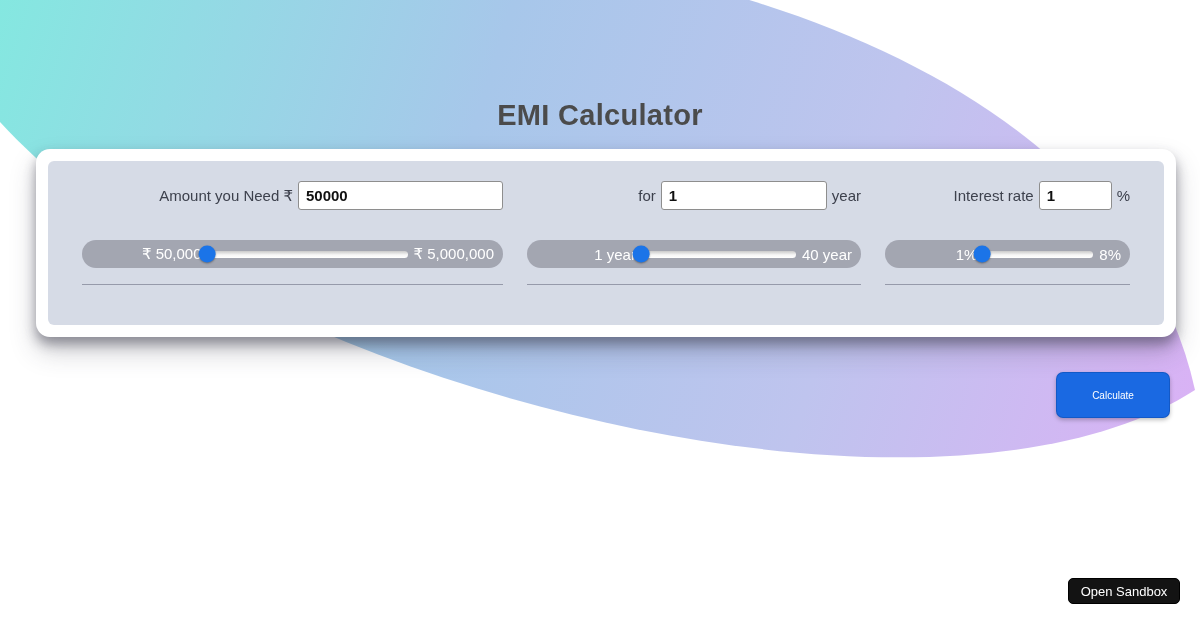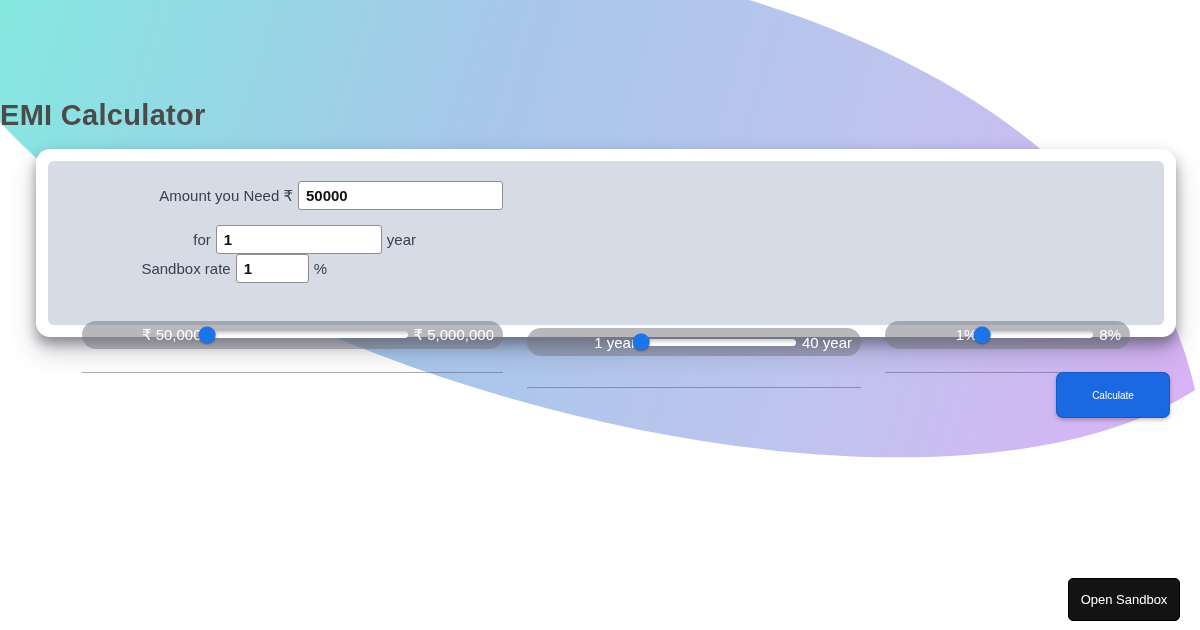--- a/index.html
+++ b/index.html
@@ -5,42 +5,42 @@
   html,body{margin:0;padding:0;}
   body{
     width:1200px;height:630px;position:relative;overflow:hidden;
     background:#ffffff;
     font-family:"Liberation Sans","DejaVu Sans",sans-serif;
   }
   .bg-svg{position:absolute;left:0;top:0;width:1200px;height:630px;z-index:0;}
 
   .page-title{
     position:absolute;left:0;top:80px;width:100%;
-    text-align:left;font-size:29px;color:#4b4b4b;z-index:2;
+    text-align:center;font-size:29px;color:#4b4b4b;z-index:2;
     letter-spacing:0.3px;
   }
 
   
   .card{
     position:absolute;left:36px;top:149px;width:1140px;height:188px;
     background:#ffffff;border-radius:14px;z-index:2;
     box-shadow:0 7px 12px rgba(55,55,70,0.45), 0 14px 26px rgba(55,55,70,0.25);
   }
   .panel{
     position:absolute;left:12px;top:12px;right:12px;bottom:12px;
     background:rgba(146,160,190,0.38);
     border-radius:6px;
   }
   .row{display:flex;justify-content:space-between;padding:0 34px;}
   .col{display:flex;align-items:center;justify-content:flex-end;gap:5px;}
   .col-amount{width:421px;}
-  .col-tenure{width:334px;margin-top:15px;}
+  .col-tenure{width:334px;}
   .col-interest{width:245px;}
 
-  .form-row{margin-top:20px;flex-direction:column;}
+  .form-row{margin-top:20px;}
   .field-label{font-size:15px;color:#3d414d;white-space:nowrap;}
   .text-input{
     height:29px;box-sizing:border-box;border:1px solid #8e8e8e;border-radius:3px;
     background:#ffffff;font-family:inherit;font-weight:700;font-size:15px;color:#101010;
     padding:8px 7px;outline:none;
   }
   .input-amount{width:205px;}
   .input-tenure{width:166px;}
   .input-interest{width:73px;}
 
@@ -69,21 +69,21 @@
   .divider{height:1px;background:rgba(85,90,110,0.5);}
 
   
   .calculate-btn{
     position:absolute;left:1056px;top:372px;width:114px;height:46px;z-index:2;
     background:#1a69e2;border:1px solid rgba(10,60,150,0.35);border-radius:7px;
     color:#ffffff;font-family:inherit;font-size:10px;cursor:pointer;
     box-shadow:0 2px 4px rgba(0,0,0,0.25);
   }
   .sandbox-btn{
-    position:absolute;left:1068px;top:578px;width:112px;height:43px;z-index:2;
+    position:absolute;left:1068px;top:578px;width:112px;height:26px;z-index:2;
     background:#131313;border:1px solid #000;border-radius:5px;
     color:#ffffff;font-family:inherit;font-size:13px;cursor:pointer;
   }
 </style>
 </head>
 <body>
 
 <svg class="bg-svg" viewBox="0 0 1200 630" preserveAspectRatio="none">
   <defs>
     <linearGradient id="swooshGrad" gradientUnits="userSpaceOnUse" x1="-70" y1="0" x2="1195" y2="400">
@@ -105,21 +105,21 @@
       <div class="col col-amount">
         <span class="field-label">Amount you Need ₹</span>
         <input class="text-input input-amount" type="text" value="50000" style="">
       </div>
       <div class="col col-tenure">
         <span class="field-label">for</span>
         <input class="text-input input-tenure" type="text" value="1" style="">
         <span class="field-label">year</span>
       </div>
       <div class="col col-interest">
-        <span class="field-label">Sandbox rate</span>
+        <span class="field-label">Interest rate</span>
         <input class="text-input input-interest" type="text" value="1" style="">
         <span class="field-label">%</span>
       </div>
     </div>
 
     <div class="row slider-row">
       <div class="col col-amount">
         <div class="pill" style="width:100%">
           <span class="range-label">₹ 50,000</span>
           <div class="trackwrap">

